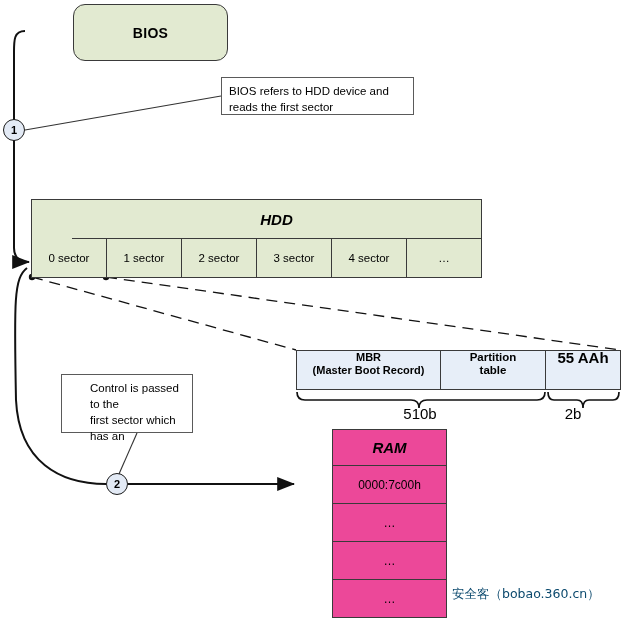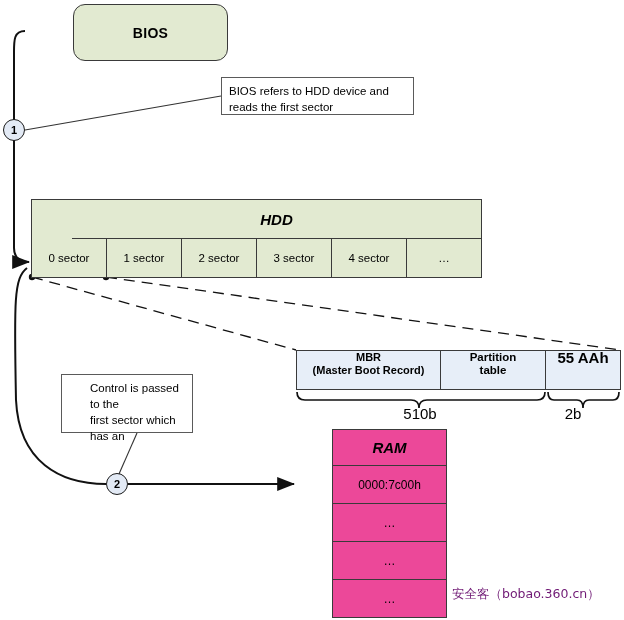--- a/index.html
+++ b/index.html
@@ -88,21 +88,21 @@
     background:#e3eaf5;border:1.7px solid #1a1a1a;
     display:flex;align-items:center;justify-content:center;
     font-size:11px;font-weight:bold;box-sizing:border-box;
   }
   #step-1{left:3px;top:119px;}
   #step-2{left:106px;top:473px;}
 
   
   .watermark{
     position:absolute;left:452px;top:586px;
-    font-size:12.5px;color:#701a75;white-space:nowrap;
+    font-size:12.5px;color:#0c4a6e;white-space:nowrap;
     font-family:"DejaVu Sans", sans-serif;
   }
 </style>
 </head>
 <body>
 
 <div id="stage">
 
   <svg class="layer" viewBox="0 0 624 620">
     <defs>

